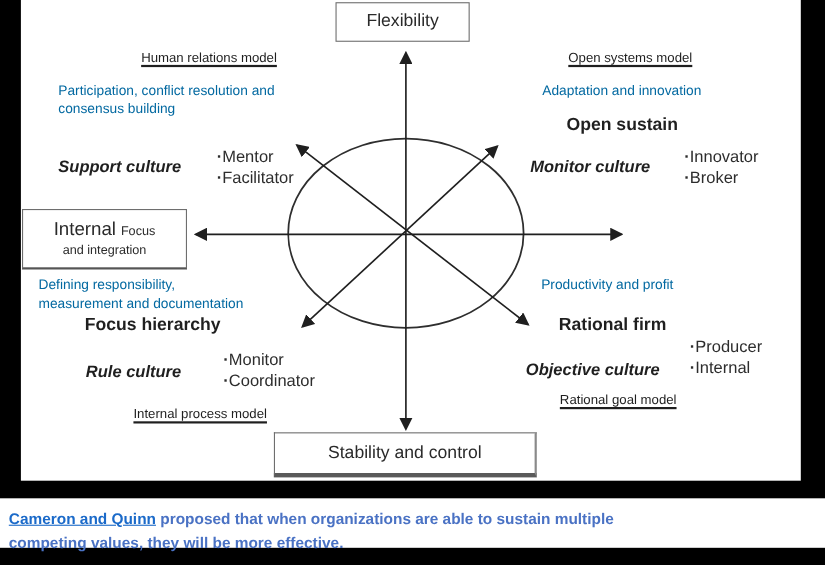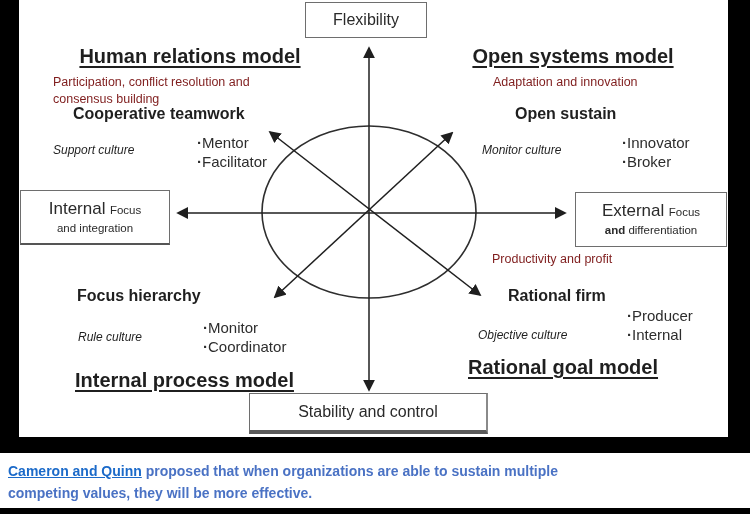--- a/index.html
+++ b/index.html
@@ -23,27 +23,27 @@
   }
   .box-flexibility{left:286px;top:2px;width:122px;height:36px;}
   .box-stability{left:230px;top:393px;width:239px;height:41px;border-bottom:4px solid #5a5a5a;border-right:2px solid #8a8a8a;}
   .box-internal{left:1px;top:190px;width:150px;height:55px;flex-direction:column;line-height:1.35;border-bottom:2px solid #555;}
   .box-external{left:556px;top:192px;width:152px;height:55px;flex-direction:column;line-height:1.35;}
   .axis-big{font-size:17px;}
   .axis-small{font-size:11.5px;}
 
   
   .model{
-    font-weight:bold;font-size:20px;text-decoration:underline;
+    font-weight:normal;font-size:12px;text-decoration:underline;
     text-decoration-thickness:2px;text-underline-offset:3px;
     text-align:center;white-space:nowrap;
   }
-  .desc{font-size:12.5px;color:#7f1d1d;white-space:pre-line;line-height:1.35;}
+  .desc{font-size:12.5px;color:#0369a1;white-space:pre-line;line-height:1.35;}
   .structure{font-weight:bold;font-size:16px;white-space:nowrap;}
-  .culture{font-weight:normal;font-style:italic;font-size:12px;white-space:nowrap;}
+  .culture{font-weight:bold;font-style:italic;font-size:15px;white-space:nowrap;}
   .roles{font-size:15px;color:#2d2d2d;line-height:19px;}
   .roles .role{position:static;display:block;white-space:nowrap;}
   .roles .role::before{content:'\00b7 ';font-weight:bold;}
 
   
   .q1-model{left:56px;top:45px;width:230px;}
   .q1-desc{left:34px;top:74px;width:230px;}
   .q1-structure{left:54px;top:105px;}
   .q1-culture{left:34px;top:143px;}
   .q1-roles{left:178px;top:133px;}
@@ -61,21 +61,21 @@
   .q3-model{left:56px;top:369px;width:214px;}
   
   .q4-desc{left:473px;top:251px;width:200px;}
   .q4-structure{left:489px;top:287px;}
   .q4-culture{left:459px;top:328px;}
   .q4-roles{left:608px;top:306px;}
   .q4-model{left:449px;top:356px;width:188px;}
 
   
   .caption-strip{
-    position:absolute;left:0;top:453px;width:750px;height:55px;background:#fff;
+    position:absolute;left:0;top:453px;width:750px;height:45px;background:#fff;
   }
   .caption{
     position:absolute;left:8px;top:7px;width:712px;
     font-weight:bold;font-size:14px;line-height:22px;color:#4a72c4;
     white-space:pre-line;
   }
   .caption a{color:#1b6ac9;text-decoration:underline;cursor:pointer;}
 </style>
 </head>
 <body>
@@ -101,44 +101,41 @@
 
   <div class="axis-box box-flexibility">
     <span style="position:static;">Flexibility</span>
   </div>
 
   <div class="axis-box box-internal">
     <span style="position:static;"><span class="axis-big" style="position:static;">Internal</span> <span class="axis-small" style="position:static;">Focus</span></span>
     <span class="axis-small" style="position:static;">and integration</span>
   </div>
 
-  <div class="axis-box box-external">
-    <span style="position:static;"><span class="axis-big" style="position:static;">External</span> <span class="axis-small" style="position:static;">Focus</span></span>
-    <span class="axis-small" style="position:static;"><b style="position:static;">and</b> <span style="position:static;">differentiation</span></span>
-  </div>
 
   <div class="model q1-model">Human relations model</div>
   <div class="desc q1-desc">Participation, conflict resolution and
 consensus building</div>
-  <div class="structure q1-structure">Cooperative teamwork</div>
   <div class="culture q1-culture">Support culture</div>
   <div class="roles q1-roles">
     <span class="role">Mentor</span>
     <span class="role">Facilitator</span>
   </div>
 
   <div class="model q2-model">Open systems model</div>
   <div class="desc q2-desc">Adaptation and innovation</div>
   <div class="structure q2-structure">Open sustain</div>
   <div class="culture q2-culture">Monitor culture</div>
   <div class="roles q2-roles">
     <span class="role">Innovator</span>
     <span class="role">Broker</span>
   </div>
 
+  <div class="desc q3-desc">Defining responsibility,
+measurement and documentation</div>
   <div class="structure q3-structure">Focus hierarchy</div>
   <div class="culture q3-culture">Rule culture</div>
   <div class="roles q3-roles">
     <span class="role">Monitor</span>
     <span class="role">Coordinator</span>
   </div>
   <div class="model q3-model">Internal process model</div>
 
   <div class="desc q4-desc">Productivity and profit</div>
   <div class="structure q4-structure">Rational firm</div>

